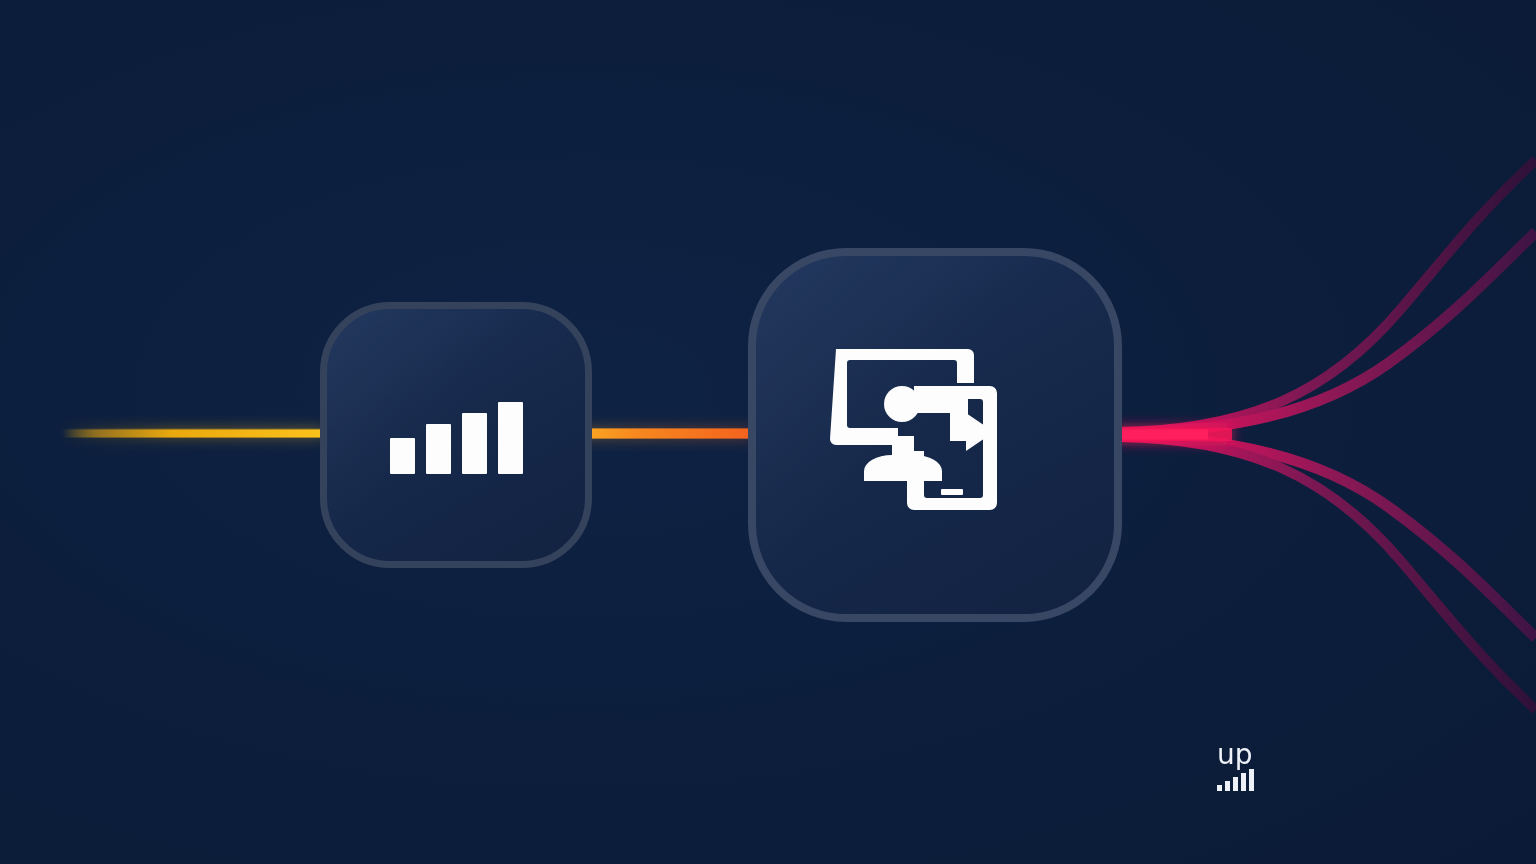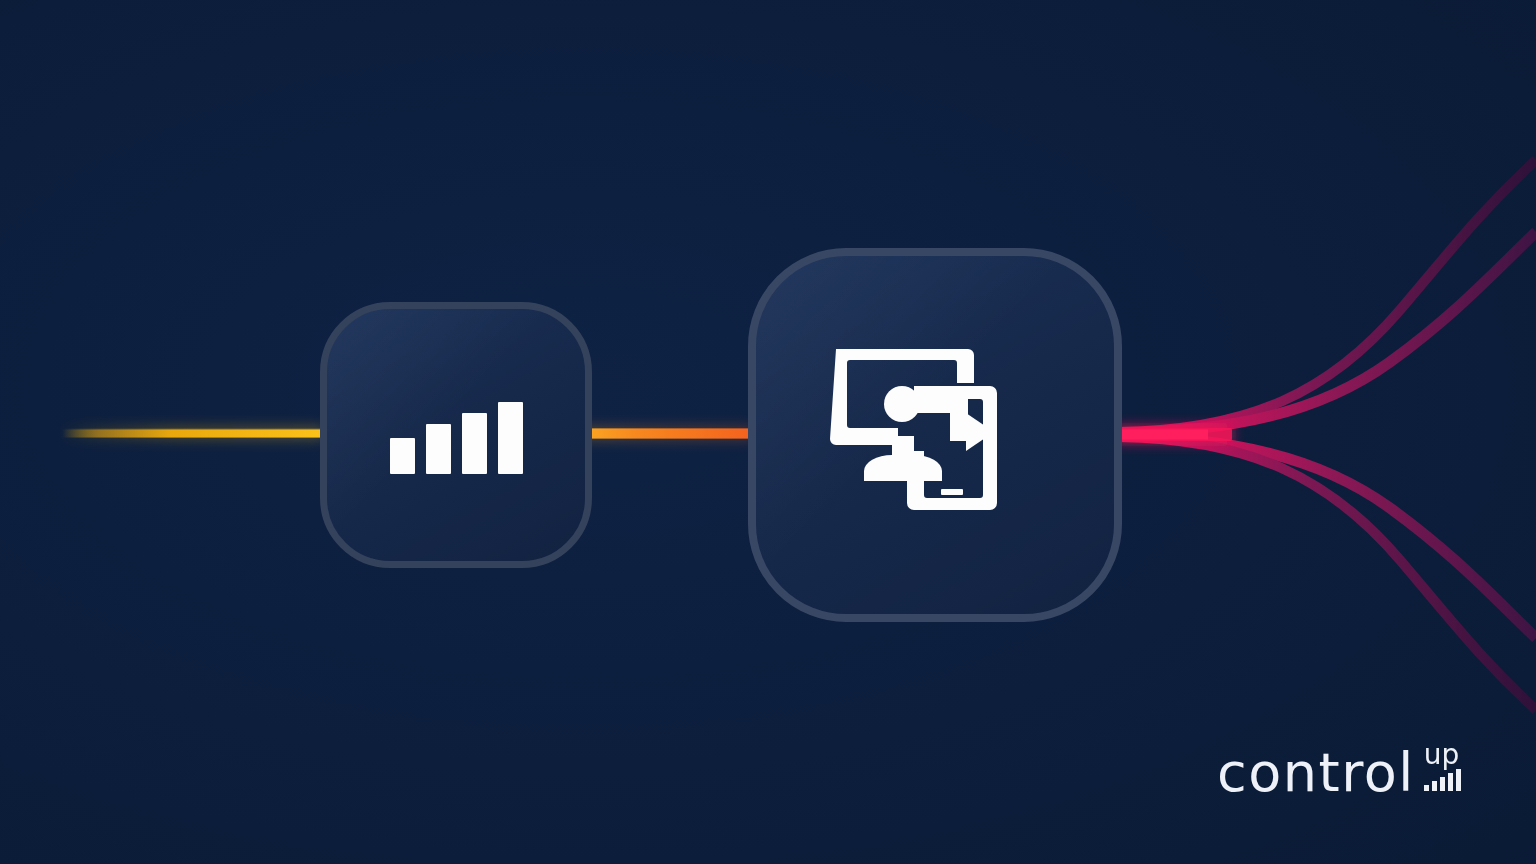--- a/index.html
+++ b/index.html
@@ -239,21 +239,20 @@
           <rect x="120" y="50" width="18" height="46"></rect>
           <rect x="120" y="78" width="24" height="18"></rect>
 
           <path d="M136 68 l28 19 -28 19 z"></path>
         </g>
       </svg>
     </div>
   </div>
 
   <div id="logo">
-    <span id="logo-word">control</span>
     <span id="logo-mark">
       <span id="logo-up">up</span>
       <span id="logo-bars">
         <span class="lbar" style="height:6px"></span>
         <span class="lbar" style="height:10px"></span>
         <span class="lbar" style="height:14px"></span>
         <span class="lbar" style="height:18px"></span>
         <span class="lbar" style="height:22px"></span>
       </span>
     </span>

